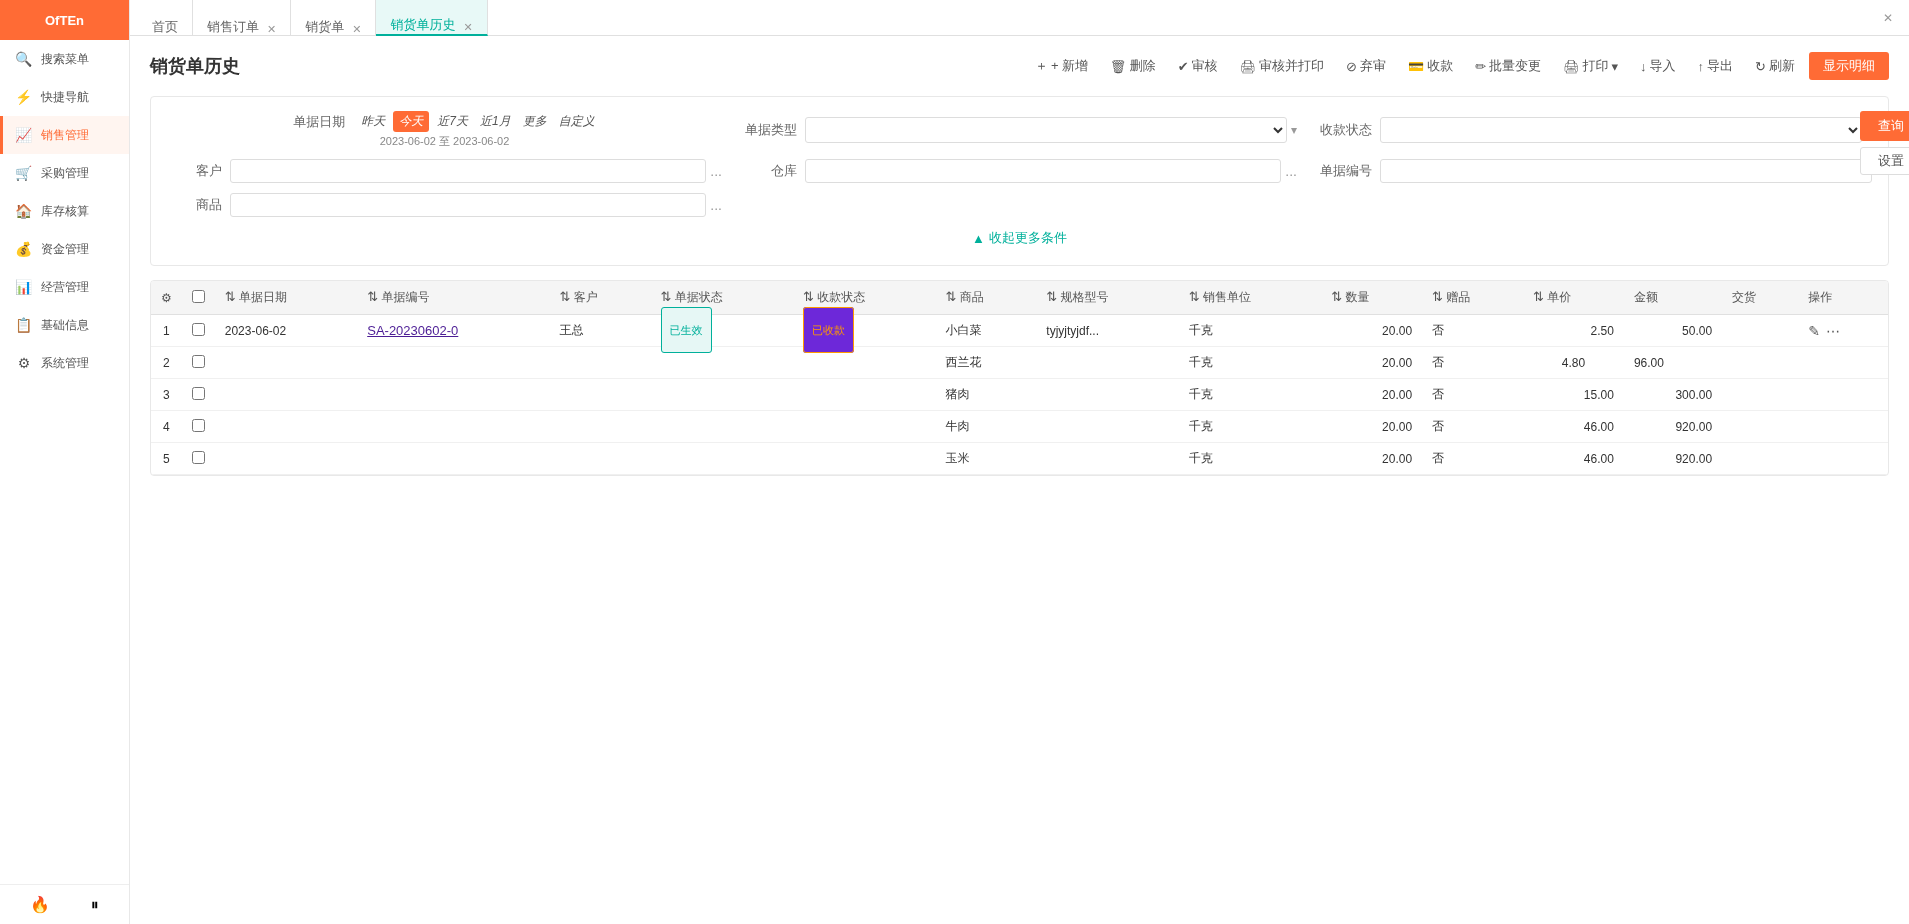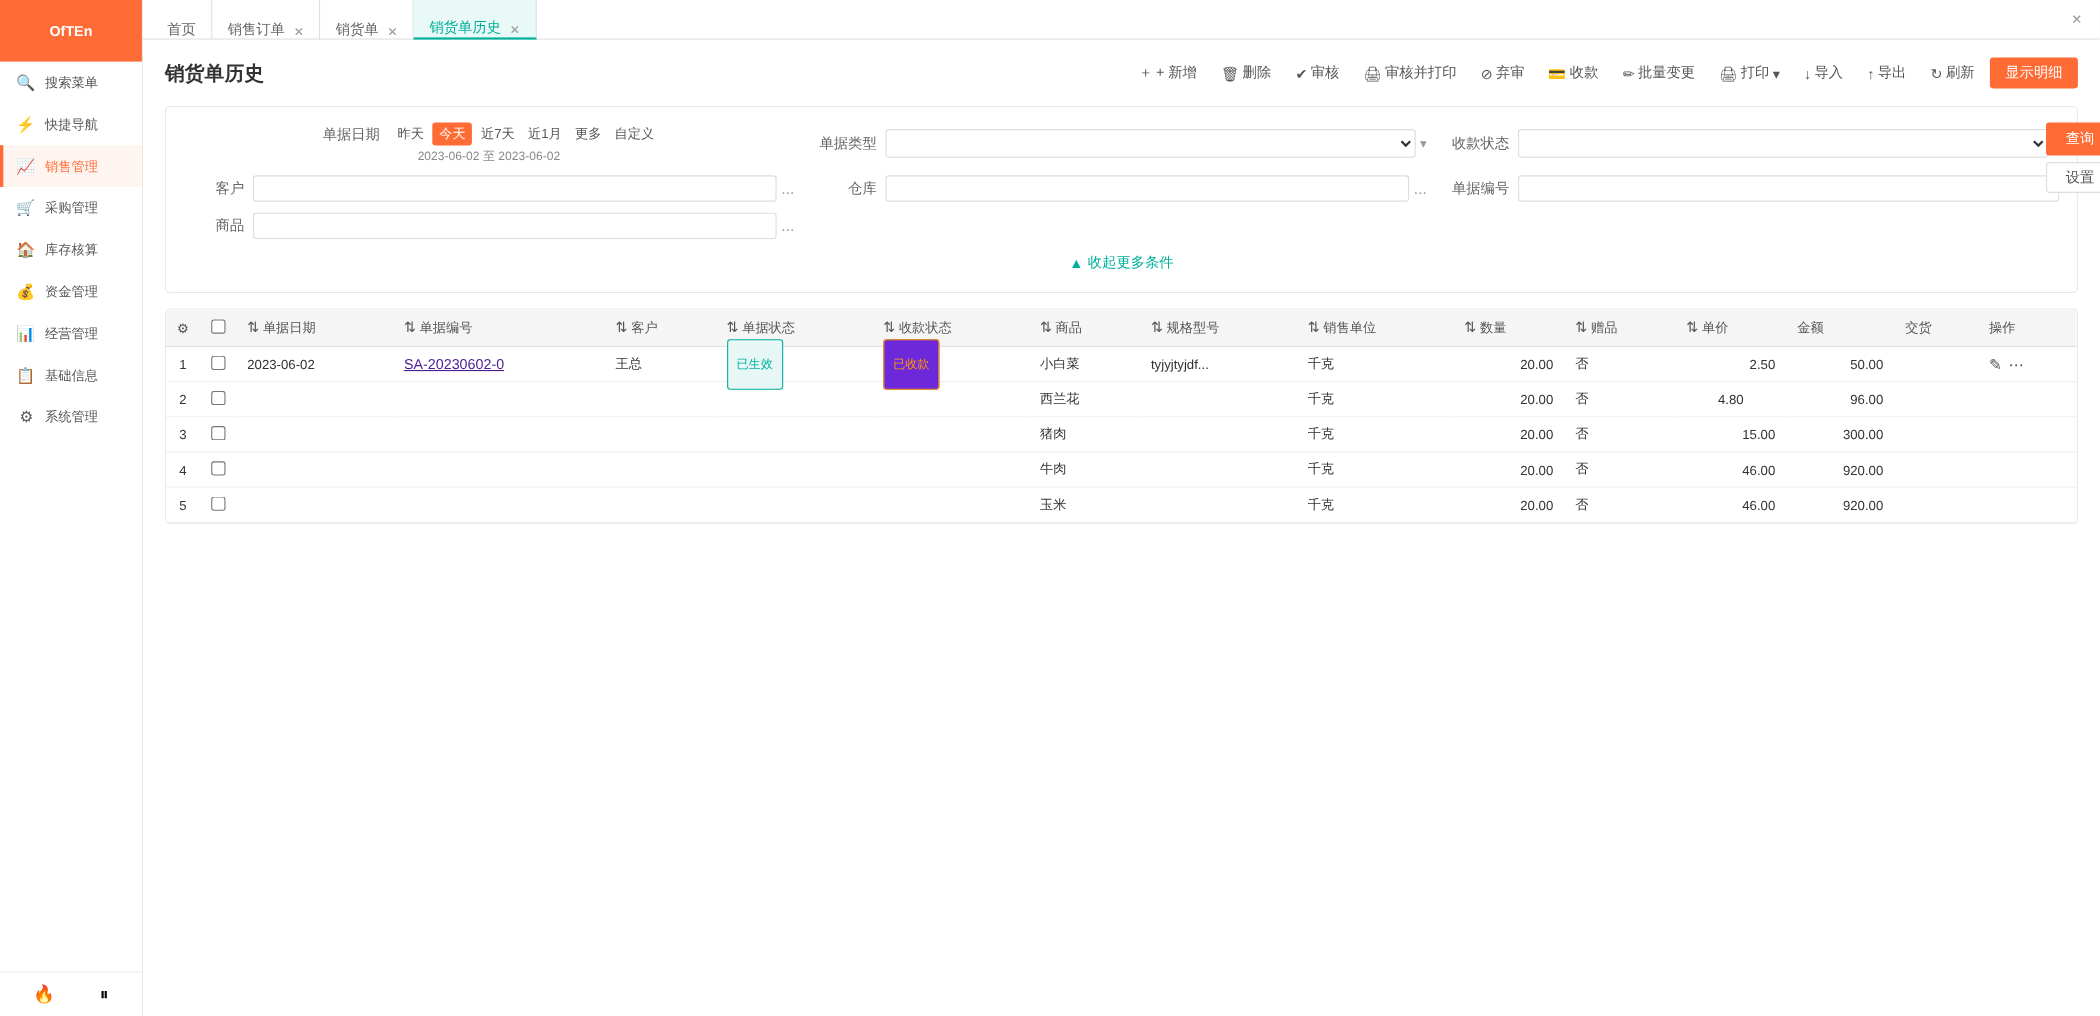--- a/index.html
+++ b/index.html
@@ -8,21 +8,21 @@
     
     .sidebar {
       width: 130px;
       background: #fff;
       display: flex;
       flex-direction: column;
       border-right: 1px solid #e8e8e8;
       flex-shrink: 0;
     }
     .sidebar-logo {
-      height: 56px;
+      height: 40px;
       background: #ff6b35;
       display: flex;
       align-items: center;
       justify-content: center;
       color: white;
       font-size: 12px;
       font-weight: bold;
     }
     .sidebar-item {
       display: flex;
@@ -187,20 +187,21 @@
       font-size: 12px;
       color: #333;
       outline: none;
       background: white;
     }
     .date-shortcut {
       display: flex;
       align-items: center;
       gap: 4px;
       margin-left: 4px;
+      font-style: italic;
     }
     .ds-btn {
       font-size: 12px;
       color: #555;
       cursor: pointer;
       padding: 2px 4px;
     }
     .ds-btn.active {
       background: #ff6b35;
       color: white;
@@ -574,21 +575,21 @@
     <td></td>
     <td></td>
     <td></td>
     <td></td>
     <td>西兰花</td>
     <td></td>
     <td>千克</td>
     <td style="text-align:right;">20.00</td>
     <td>否</td>
     <td style="text-align:center;">4.80</td>
-    <td style="text-align:right;margin-top:28px;">96.00</td>
+    <td style="text-align:left;margin-top:28px;">96.00</td>
     <td></td>
     <td></td>
   </tr>
               <tr>
     <td class="num-col">3</td>
     <td class="checkbox-col"><input type="checkbox" style=""></td>
     <td></td>
     <td></td>
     <td></td>
     <td></td>

